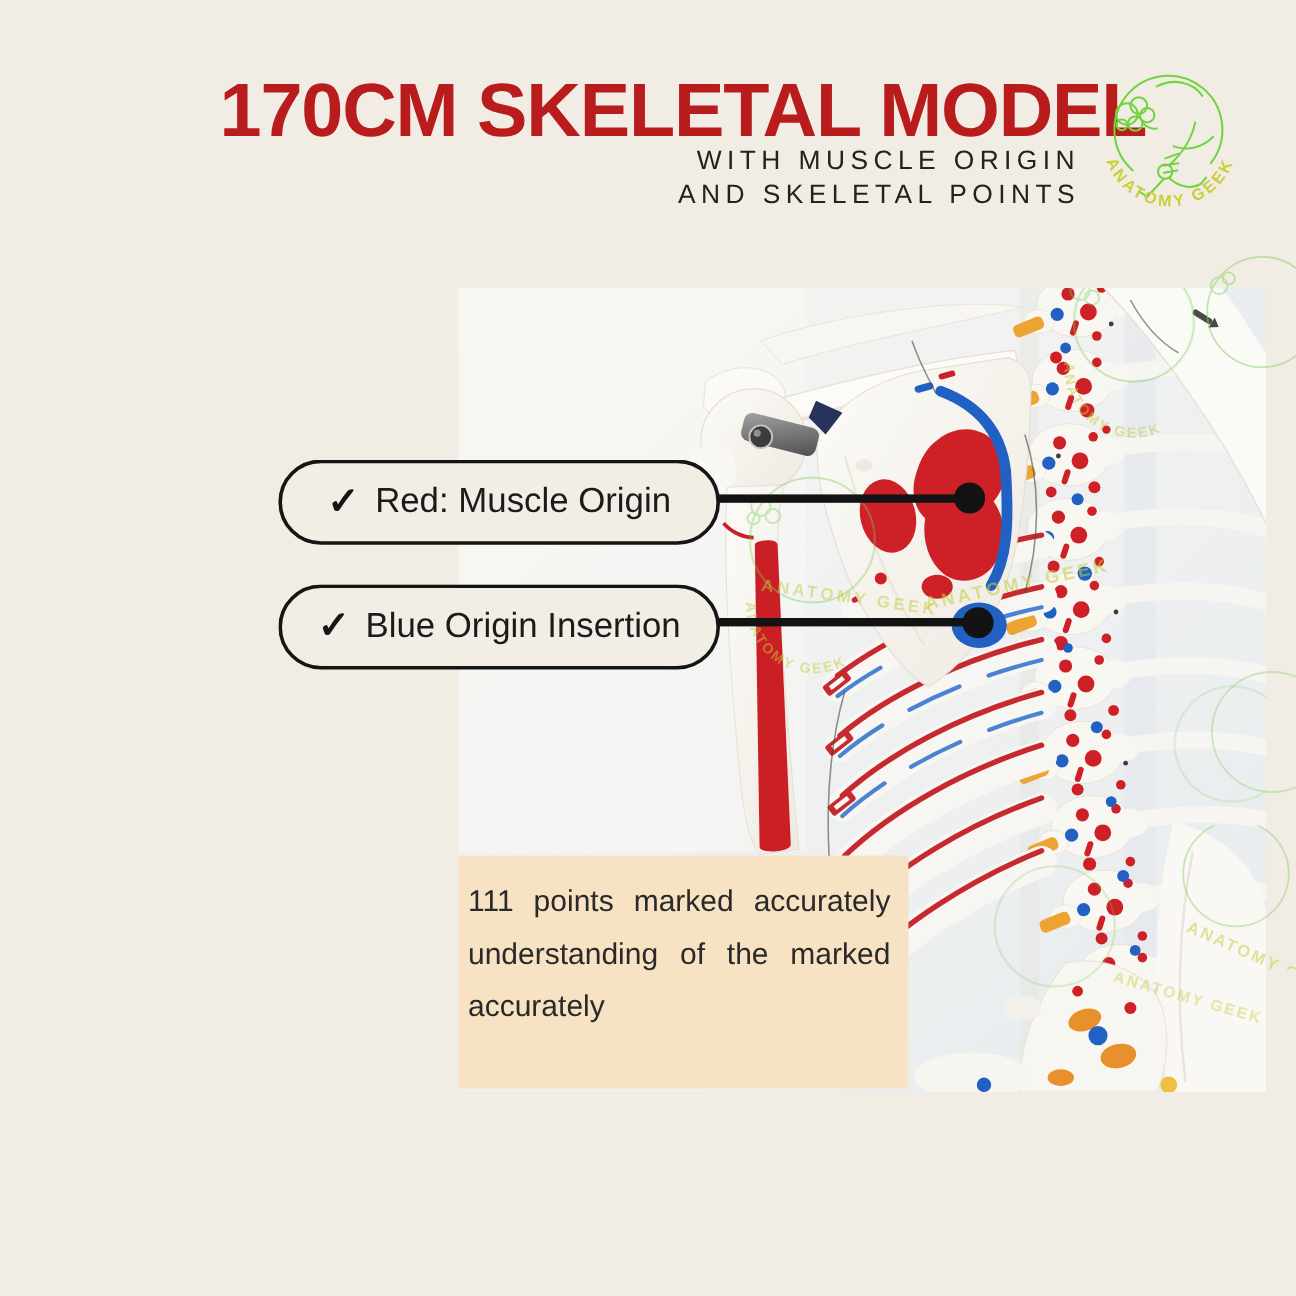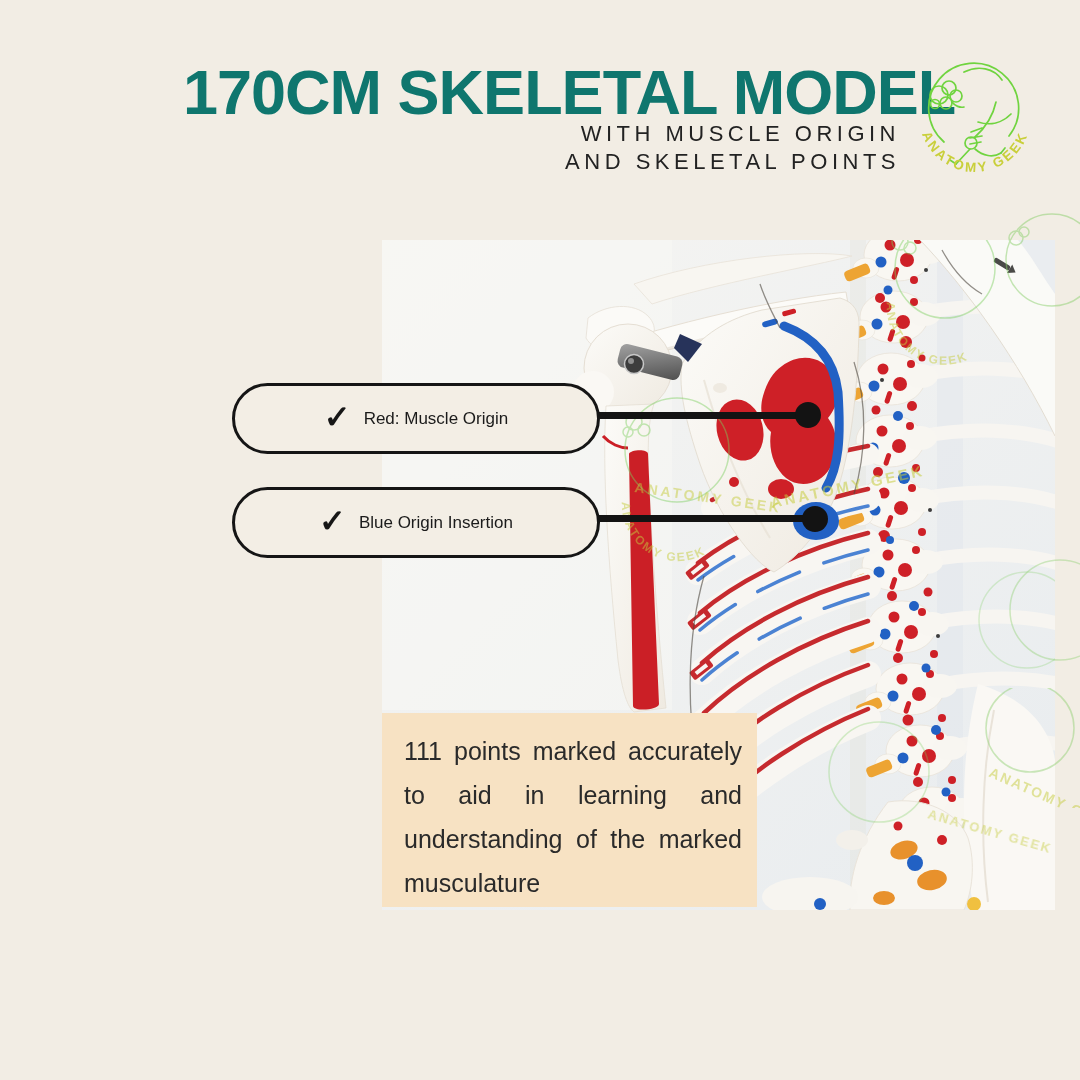--- a/index.html
+++ b/index.html
@@ -9,56 +9,56 @@
     background:#f2ede4;
     overflow:hidden;
     font-family:"Liberation Sans", sans-serif;
   }
   .abs{position:absolute;}
 
   
   #title{
     left:183px;top:56px;
     font-size:63px;font-weight:700;letter-spacing:-1px;
-    color:#0f766e;white-space:nowrap;
+    color:#b91c1c;white-space:nowrap;
   }
   #subtitle{
     right:180px;top:120px;
     text-align:right;
     font-size:22px;letter-spacing:4.5px;line-height:28px;
     color:#222;font-weight:400;white-space:nowrap;
   }
 
   
   .pill{
     width:362px;height:65px;
     border:3px solid #151515;border-radius:36px;
     background:#f3eee5;
     display:flex;align-items:center;justify-content:center;gap:13px;
     z-index:5;
   }
   .pill .check{font-size:32px;font-weight:600;color:#161616;line-height:1;transform:translateY(-2px);}
-  .pill .lbl{font-size:17px;font-weight:500;color:#1b1b1b;white-space:nowrap;}
+  .pill .lbl{font-size:29px;font-weight:500;color:#1b1b1b;white-space:nowrap;}
   #pill-origin{left:232px;top:383px;}
   #pill-insertion{left:232px;top:487px;}
   .cline{height:7px;background:#131313;z-index:4;}
   #line-origin{left:592px;top:412px;width:216px;}
   #line-insertion{left:592px;top:515px;width:223px;}
   .cdot{width:26px;height:26px;border-radius:50%;background:#131313;z-index:4;}
   #dot-origin{left:795px;top:402px;}
   #dot-insertion{left:802px;top:506px;}
 
   
   #photo{left:382px;top:240px;width:673px;height:670px;z-index:1;}
 
   
   #descbox{
     left:382px;top:713px;width:375px;height:194px;
     background:#f7e2c3;box-sizing:border-box;
-    padding:16px 15px 0 22px;z-index:6;
+    padding:16px 15px 0 8px;z-index:6;
   }
   .desc-line{
     font-size:25px;line-height:44px;color:#2a2a2a;
     text-align:justify;text-align-last:justify;
   }
   .desc-line:last-child{text-align-last:left;}
 
   
   #logo{left:908px;top:50px;z-index:3;}
   .wm{z-index:2;pointer-events:none;}
@@ -383,18 +383,17 @@
 
   <div class="abs pill" id="pill-insertion">
     <span class="check">✓</span>
     <span class="lbl">Blue Origin Insertion</span>
   </div>
   <div class="abs cline" id="line-insertion"></div>
   <div class="abs cdot" id="dot-insertion"></div>
 
   <div class="abs" id="descbox">
     <div class="desc-line">111 points marked accurately</div>
-    <div class="desc-line">to aid in learning and</div>
     <div class="desc-line">understanding of the marked</div>
-    <div class="desc-line">musculature</div>
+    <div class="desc-line">accurately</div>
   </div>
 
 </div>
 
 </body></html>

